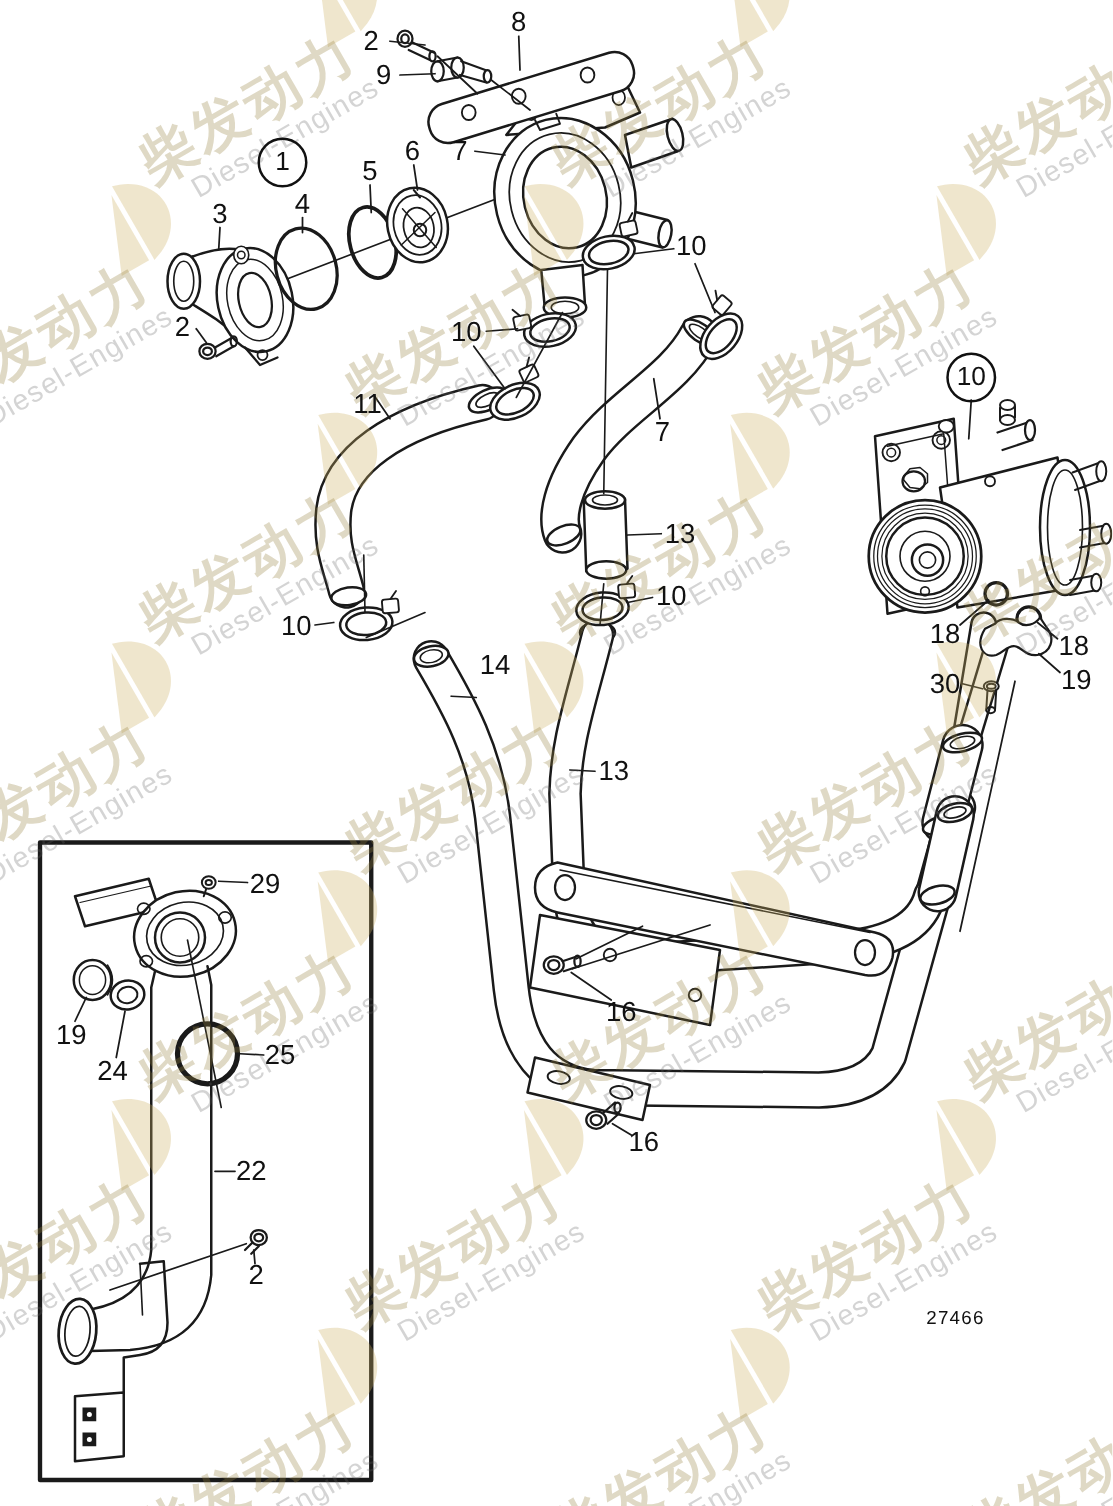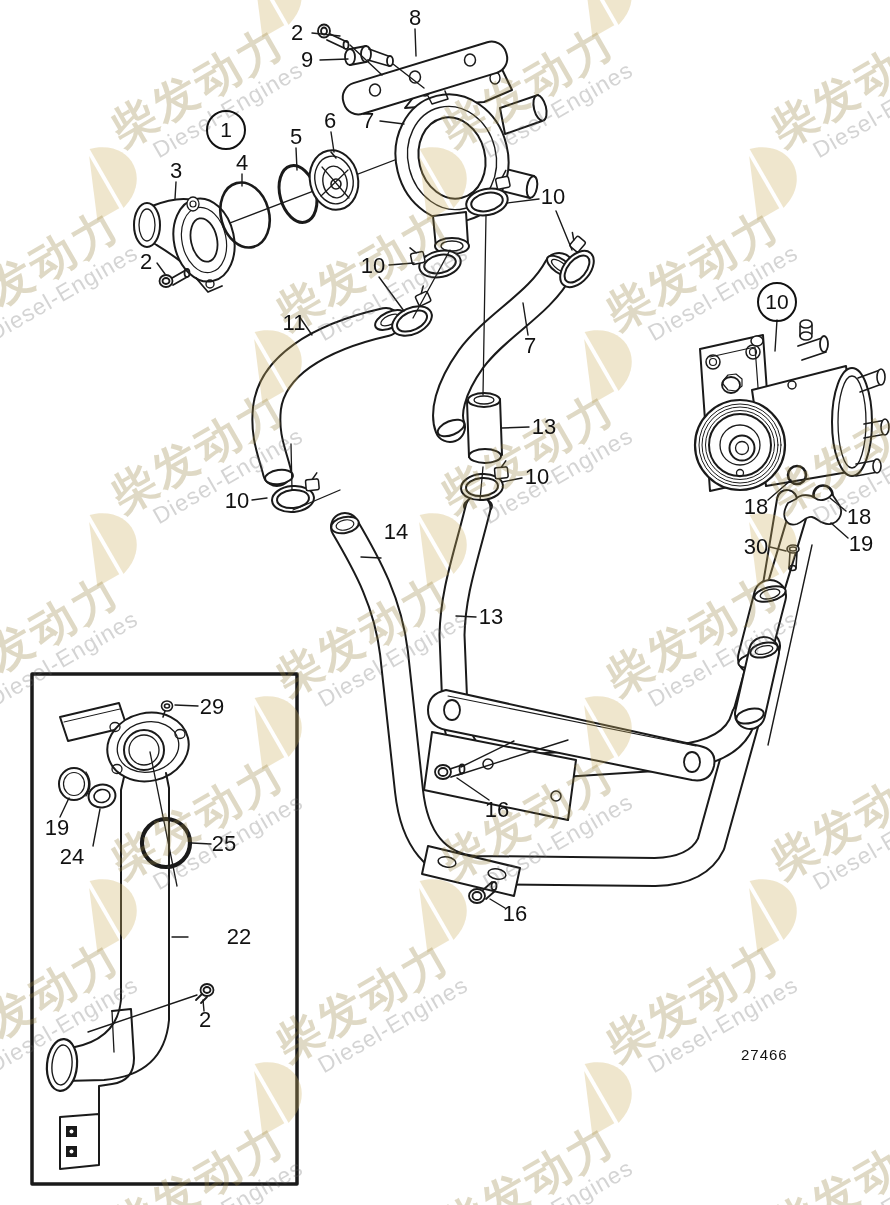--- a/index.html
+++ b/index.html
@@ -598,20 +598,20 @@
       <div class="callout" style="left: 396px; top: 532px;">14</div>
       <div class="callout" style="left: 491px; top: 617px;">13</div>
       <div class="callout" style="left: 756px; top: 507px;">18</div>
       <div class="callout" style="left: 859px; top: 517px;">18</div>
       <div class="callout" style="left: 861px; top: 544px;">19</div>
       <div class="callout" style="left: 756px; top: 547px;">30</div>
       <div class="callout" style="left: 497px; top: 810px;">16</div>
       <div class="callout" style="left: 515px; top: 914px;">16</div>
       <div class="callout" style="left: 212px; top: 707px;">29</div>
       <div class="callout" style="left: 57px; top: 828px;">19</div>
-      <div class="callout" style="left: 72px; top: 857px; text-align: center;">24</div>
+      <div class="callout" style="left: 90px; top: 857px; text-align: center;">24</div>
       <div class="callout" style="left: 224px; top: 844px;">25</div>
-      <div class="callout" style="left: 201px; top: 937px; margin-left: 38px;">22</div>
+      <div class="callout" style="left: 201px; top: 937px;">22</div>
       <div class="callout" style="left: 205px; top: 1020px;">2</div>
     </div>
 <div id="drawing-number">27466</div>
 
 </div>
 
 </body></html>

